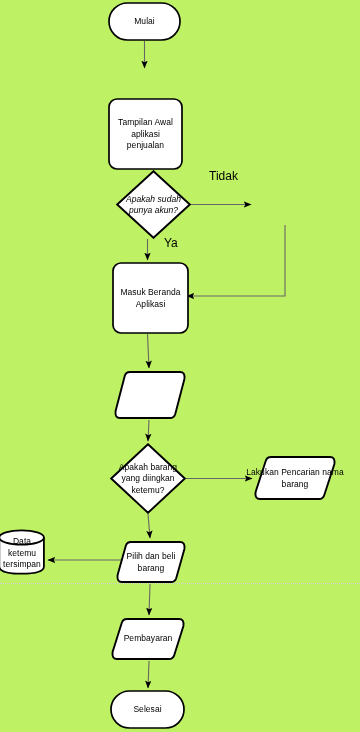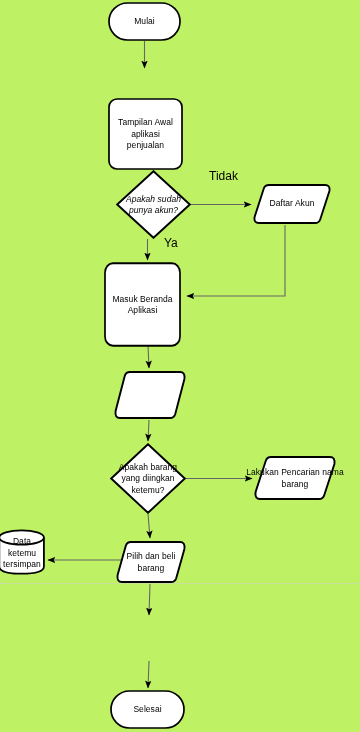--- a/index.html
+++ b/index.html
@@ -115,30 +115,22 @@
   <div class="node" style="left:116px; top:170px; width:75px; height:69px;font-style:italic;">
     <svg class="shape" viewBox="0 0 75 69" preserveAspectRatio="none">
       <path d="M37.5,1.2 L73.8,34.5 L37.5,67.8 L1.2,34.5 Z" fill="#ffffff" stroke="#000000" stroke-width="1.9"></path>
     </svg>
     <div class="label">
       <div>Apakah sudah</div>
       <div>punya akun?</div>
     </div>
   </div>
 
-  <div class="node" style="left:253px; top:183px; width:78px; height:42px;">
-    <svg class="shape" viewBox="0 0 78 42" preserveAspectRatio="none">
-      <path d="M16,2 Q12,2 10.8,5.5 L1.6,34 Q0.6,40 6,40 L62,40 Q66,40 67.2,36.5 L76.4,8 Q77.4,2 72,2 Z" fill="#ffffff" stroke="#000000" stroke-width="1.9"></path>
-    </svg>
-    <div class="label">
-      <div>Daftar Akun</div>
-    </div>
-  </div>
-
-  <div class="node" style="left:104px; top:262px; width:77px; height:85px;">
+
+  <div class="node" style="left:112px; top:262px; width:77px; height:72px;">
     <svg class="shape" viewBox="0 0 77 72" preserveAspectRatio="none">
       <rect x="1" y="1" width="75" height="70" rx="8" ry="8" fill="#ffffff" stroke="#000000" stroke-width="1.7"></rect>
     </svg>
     <div class="label">
       <div>Masuk Beranda</div>
       <div>Aplikasi</div>
     </div>
   </div>
 
   <div class="node" style="left:114px; top:370px; width:72px; height:50px;">
@@ -183,20 +175,28 @@
   <div class="node" style="left:116px; top:540px; width:70px; height:44px;">
     <svg class="shape" viewBox="0 0 70 44" preserveAspectRatio="none">
       <path d="M15,2 Q11,2 9.8,5.8 L1.6,35 Q0.6,42 6,42 L55,42 Q59,42 60.2,38.2 L68.4,9 Q69.4,2 64,2 Z" fill="#ffffff" stroke="#000000" stroke-width="1.9"></path>
     </svg>
     <div class="label">
       <div>Pilih dan beli</div>
       <div>barang</div>
     </div>
   </div>
 
+  <div class="node" style="left:111px; top:617px; width:74px; height:44px;">
+    <svg class="shape" viewBox="0 0 74 44" preserveAspectRatio="none">
+      <path d="M16,2 Q12,2 10.8,5.8 L1.6,35 Q0.6,42 6,42 L58,42 Q62,42 63.2,38.2 L72.4,9 Q73.4,2 68,2 Z" fill="#ffffff" stroke="#000000" stroke-width="1.9"></path>
+    </svg>
+    <div class="label">
+      <div>Pembayaran</div>
+    </div>
+  </div>
 
   <div class="node" style="left:110px; top:690px; width:75px; height:39px;">
     <svg class="shape" viewBox="0 0 75 39" preserveAspectRatio="none">
       <rect x="1" y="1" width="73" height="37" rx="18.5" ry="18.5" fill="#ffffff" stroke="#000000" stroke-width="1.7"></rect>
     </svg>
     <div class="label">
       <div>Selesai</div>
     </div>
   </div>
 

